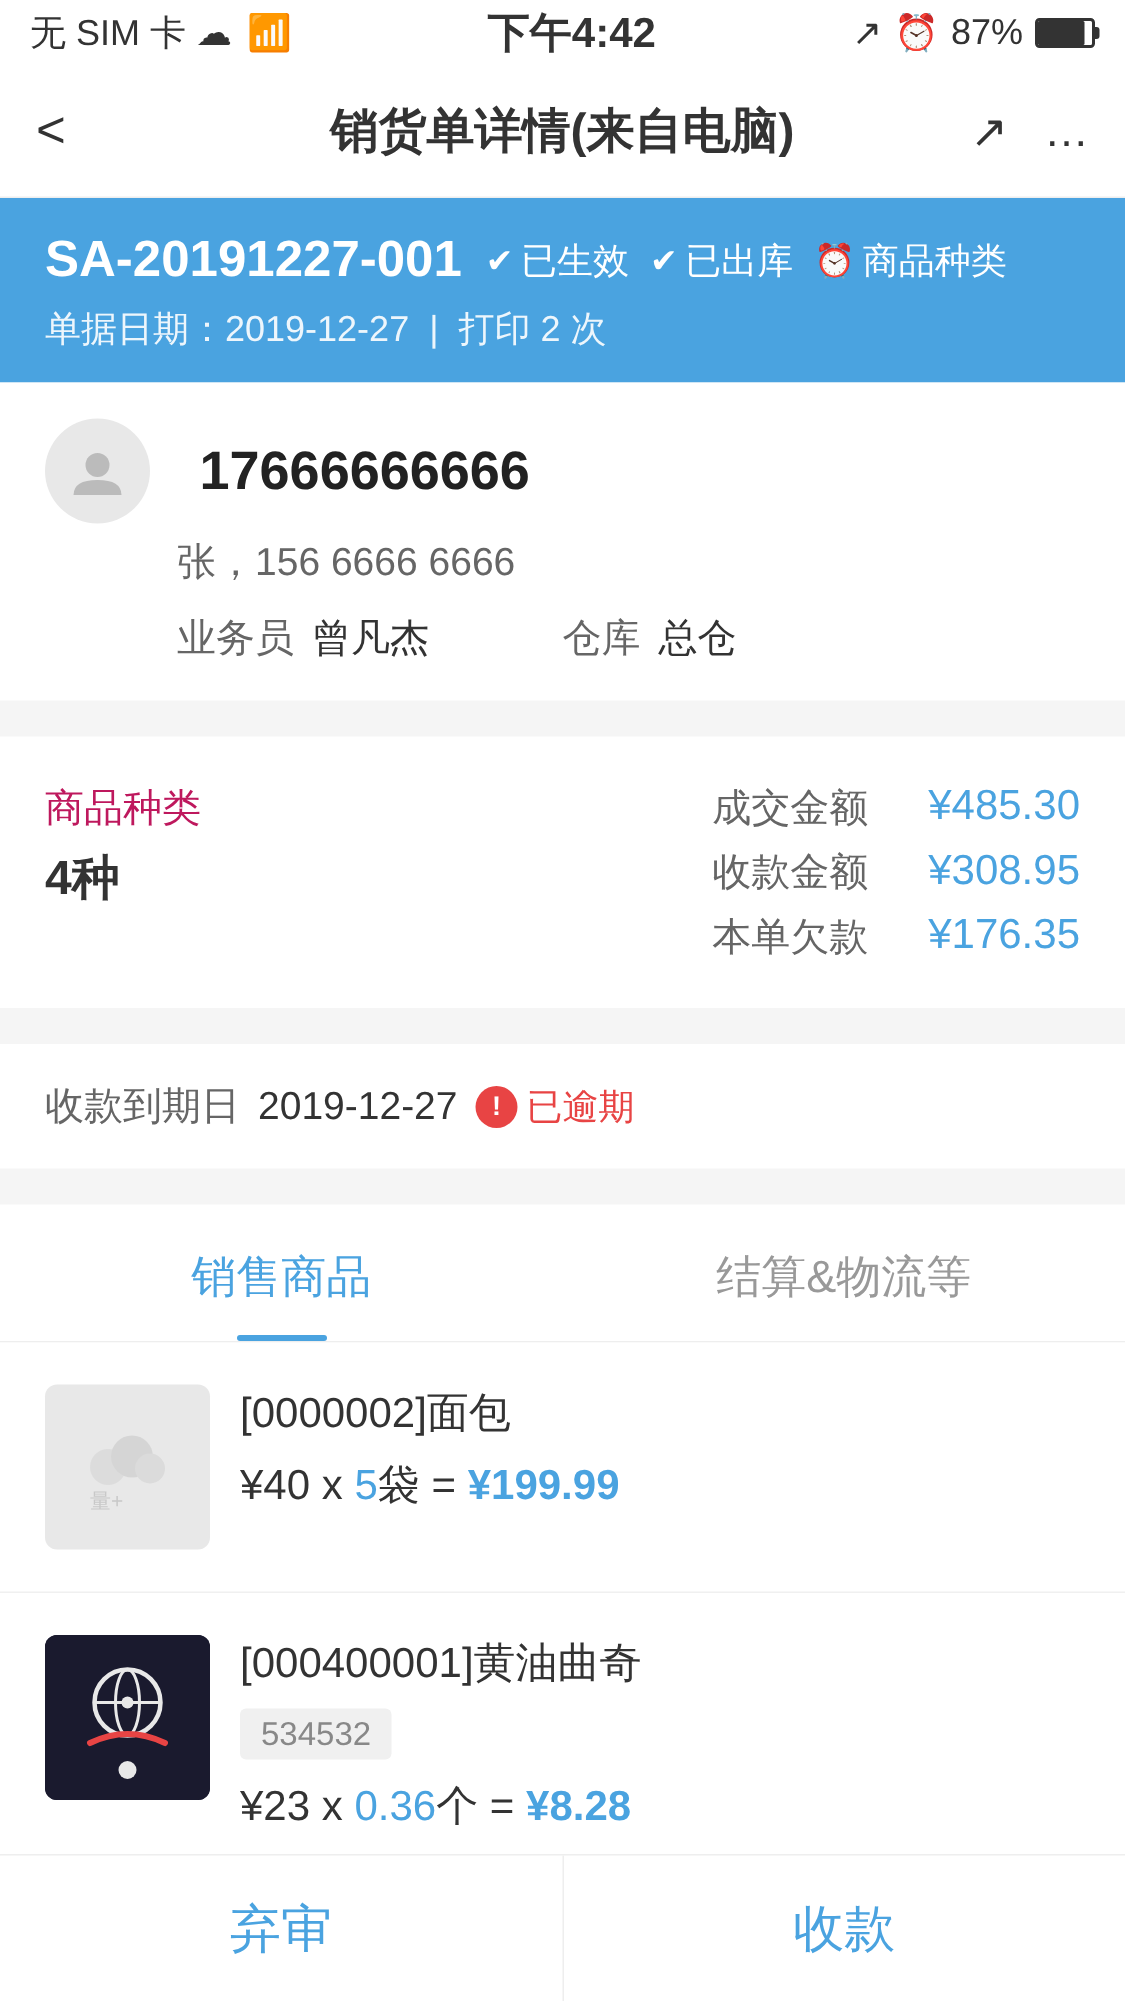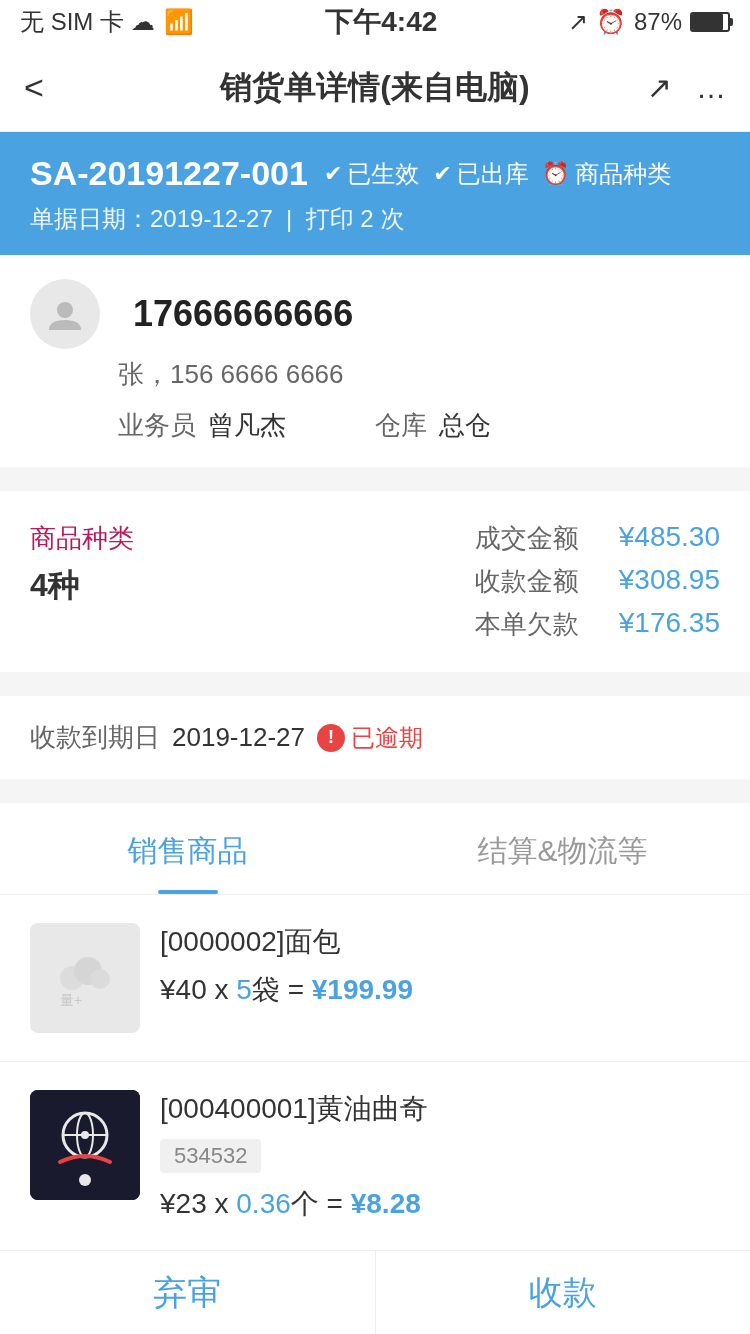--- a/index.html
+++ b/index.html
@@ -297,21 +297,21 @@
       align-items: center;
       justify-content: center;
     }
 
     
     .bottom-bar {
       position: fixed;
       bottom: 0;
       left: 0;
       width: 750px;
-      height: 84px;
+      height: 98px;
       background: #fff;
       border-top: 1px solid #eee;
       display: flex;
     }
     .bottom-btn {
       flex: 1;
       display: flex;
       align-items: center;
       justify-content: center;
       font-size: 34px;

